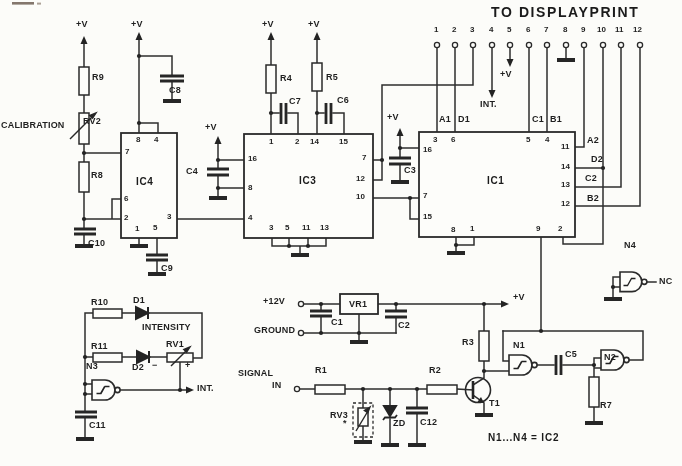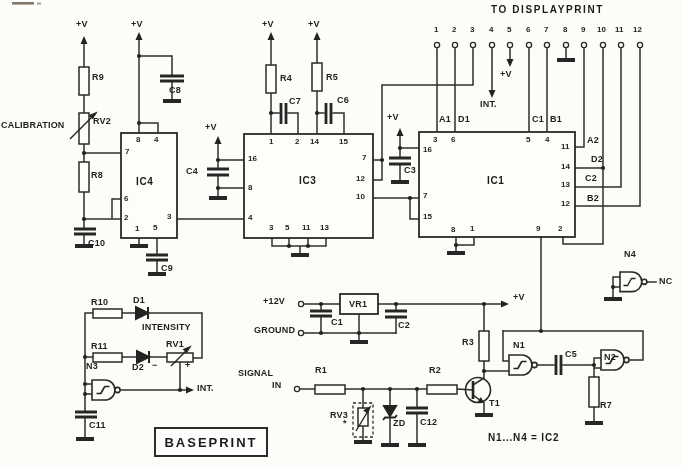--- a/index.html
+++ b/index.html
@@ -2,21 +2,21 @@
 <html><head>
 <meta charset="utf-8">
 <style>
   html,body{margin:0;padding:0;background:#e9e9e6;}
   #scan{position:relative;width:682px;height:466px;background:#fcfcf9;overflow:hidden;
         font-family:"Liberation Sans",sans-serif;color:#1a1a1a;}
   #wires{position:absolute;left:0;top:0;}
   .lbl{position:absolute;font-size:9px;font-weight:700;line-height:10px;white-space:nowrap;
        color:#1f1f1f;letter-spacing:.2px;}
   .pin{position:absolute;font-size:8px;font-weight:700;line-height:9px;white-space:nowrap;color:#242424;}
-  .ttl{position:absolute;font-size:10px;font-weight:700;letter-spacing:1.6px;white-space:nowrap;color:#1b1b1b;}
+  .ttl{position:absolute;font-size:14px;font-weight:700;letter-spacing:1.6px;white-space:nowrap;color:#1b1b1b;}
   .icname{position:absolute;font-size:10px;font-weight:700;letter-spacing:.6px;white-space:nowrap;color:#1b1b1b;}
   .note{position:absolute;font-size:10px;font-weight:700;letter-spacing:.8px;white-space:nowrap;color:#1b1b1b;}
   #baseprint-box{position:absolute;left:154px;top:427px;width:110px;height:26px;border:2px solid #2c2c2c;
        background:#fdfdfb;display:flex;align-items:center;justify-content:center;}
   #baseprint-box span{font-size:13px;font-weight:700;letter-spacing:2px;color:#1b1b1b;}
 </style>
 </head>
 <body>
 
 <div id="scan">
@@ -243,21 +243,21 @@
 <span class="lbl" style="left:142px;top:322px">INTENSITY</span>
 <span class="lbl" style="left:152px;top:360px">−</span>
 <span class="lbl" style="left:185px;top:360px">+</span>
 <span class="lbl" style="left:343px;top:418px">*</span>
 
 <span class="icname" style="left:136px;top:176px">IC4</span>
 <span class="icname" style="left:299px;top:175px">IC3</span>
 <span class="icname" style="left:487px;top:175px">IC1</span>
 
 <span class="lbl" style="left:92px;top:72px">R9</span>
-<span class="lbl" style="left:93px;top:116px">RV2</span>
+<span class="lbl" style="left:83px;top:116px">RV2</span>
 <span class="lbl" style="left:91px;top:170px">R8</span>
 <span class="lbl" style="left:88px;top:238px">C10</span>
 <span class="lbl" style="left:169px;top:85px">C8</span>
 <span class="lbl" style="left:161px;top:263px">C9</span>
 <span class="lbl" style="left:186px;top:166px">C4</span>
 <span class="lbl" style="left:280px;top:73px">R4</span>
 <span class="lbl" style="left:326px;top:72px">R5</span>
 <span class="lbl" style="left:289px;top:96px">C7</span>
 <span class="lbl" style="left:337px;top:95px">C6</span>
 <span class="lbl" style="left:404px;top:165px">C3</span>
@@ -274,21 +274,21 @@
 <span class="lbl" style="left:263px;top:296px">+12V</span>
 <span class="lbl" style="left:254px;top:325px">GROUND</span>
 <span class="lbl" style="left:349px;top:299px">VR1</span>
 <span class="lbl" style="left:331px;top:317px">C1</span>
 <span class="lbl" style="left:398px;top:320px">C2</span>
 <span class="lbl" style="left:462px;top:337px">R3</span>
 <span class="lbl" style="left:513px;top:340px">N1</span>
 <span class="lbl" style="left:565px;top:349px">C5</span>
 <span class="lbl" style="left:604px;top:352px">N2</span>
 <span class="lbl" style="left:600px;top:400px">R7</span>
-<span class="lbl" style="left:624px;top:249px">N4</span>
+<span class="lbl" style="left:624px;top:240px">N4</span>
 
 <span class="lbl" style="left:91px;top:297px">R10</span>
 <span class="lbl" style="left:133px;top:295px">D1</span>
 <span class="lbl" style="left:91px;top:341px">R11</span>
 <span class="lbl" style="left:132px;top:362px">D2</span>
 <span class="lbl" style="left:166px;top:339px">RV1</span>
 <span class="lbl" style="left:86px;top:361px">N3</span>
 <span class="lbl" style="left:89px;top:420px">C11</span>
 
 <span class="lbl" style="left:238px;top:368px">SIGNAL</span>
@@ -333,18 +333,15 @@
 <span class="pin" style="left:423px;top:212px">15</span>
 <span class="pin" style="left:561px;top:142px">11</span>
 <span class="pin" style="left:561px;top:162px">14</span>
 <span class="pin" style="left:561px;top:180px">13</span>
 <span class="pin" style="left:561px;top:199px">12</span>
 <span class="pin" style="left:451px;top:225px">8</span>
 <span class="pin" style="left:470px;top:224px">1</span>
 <span class="pin" style="left:536px;top:224px">9</span>
 <span class="pin" style="left:558px;top:224px">2</span>
 
-<div id="baseprint-box">
-  <span>BASEPRINT</span>
+<span class="note" style="left:488px;top:432px">N1...N4 = IC2</span>
+
 </div>
-<span class="note" style="left:488px;top:432px">N1...N4 = IC2</span>
-
-</div>
 
 </body></html>

